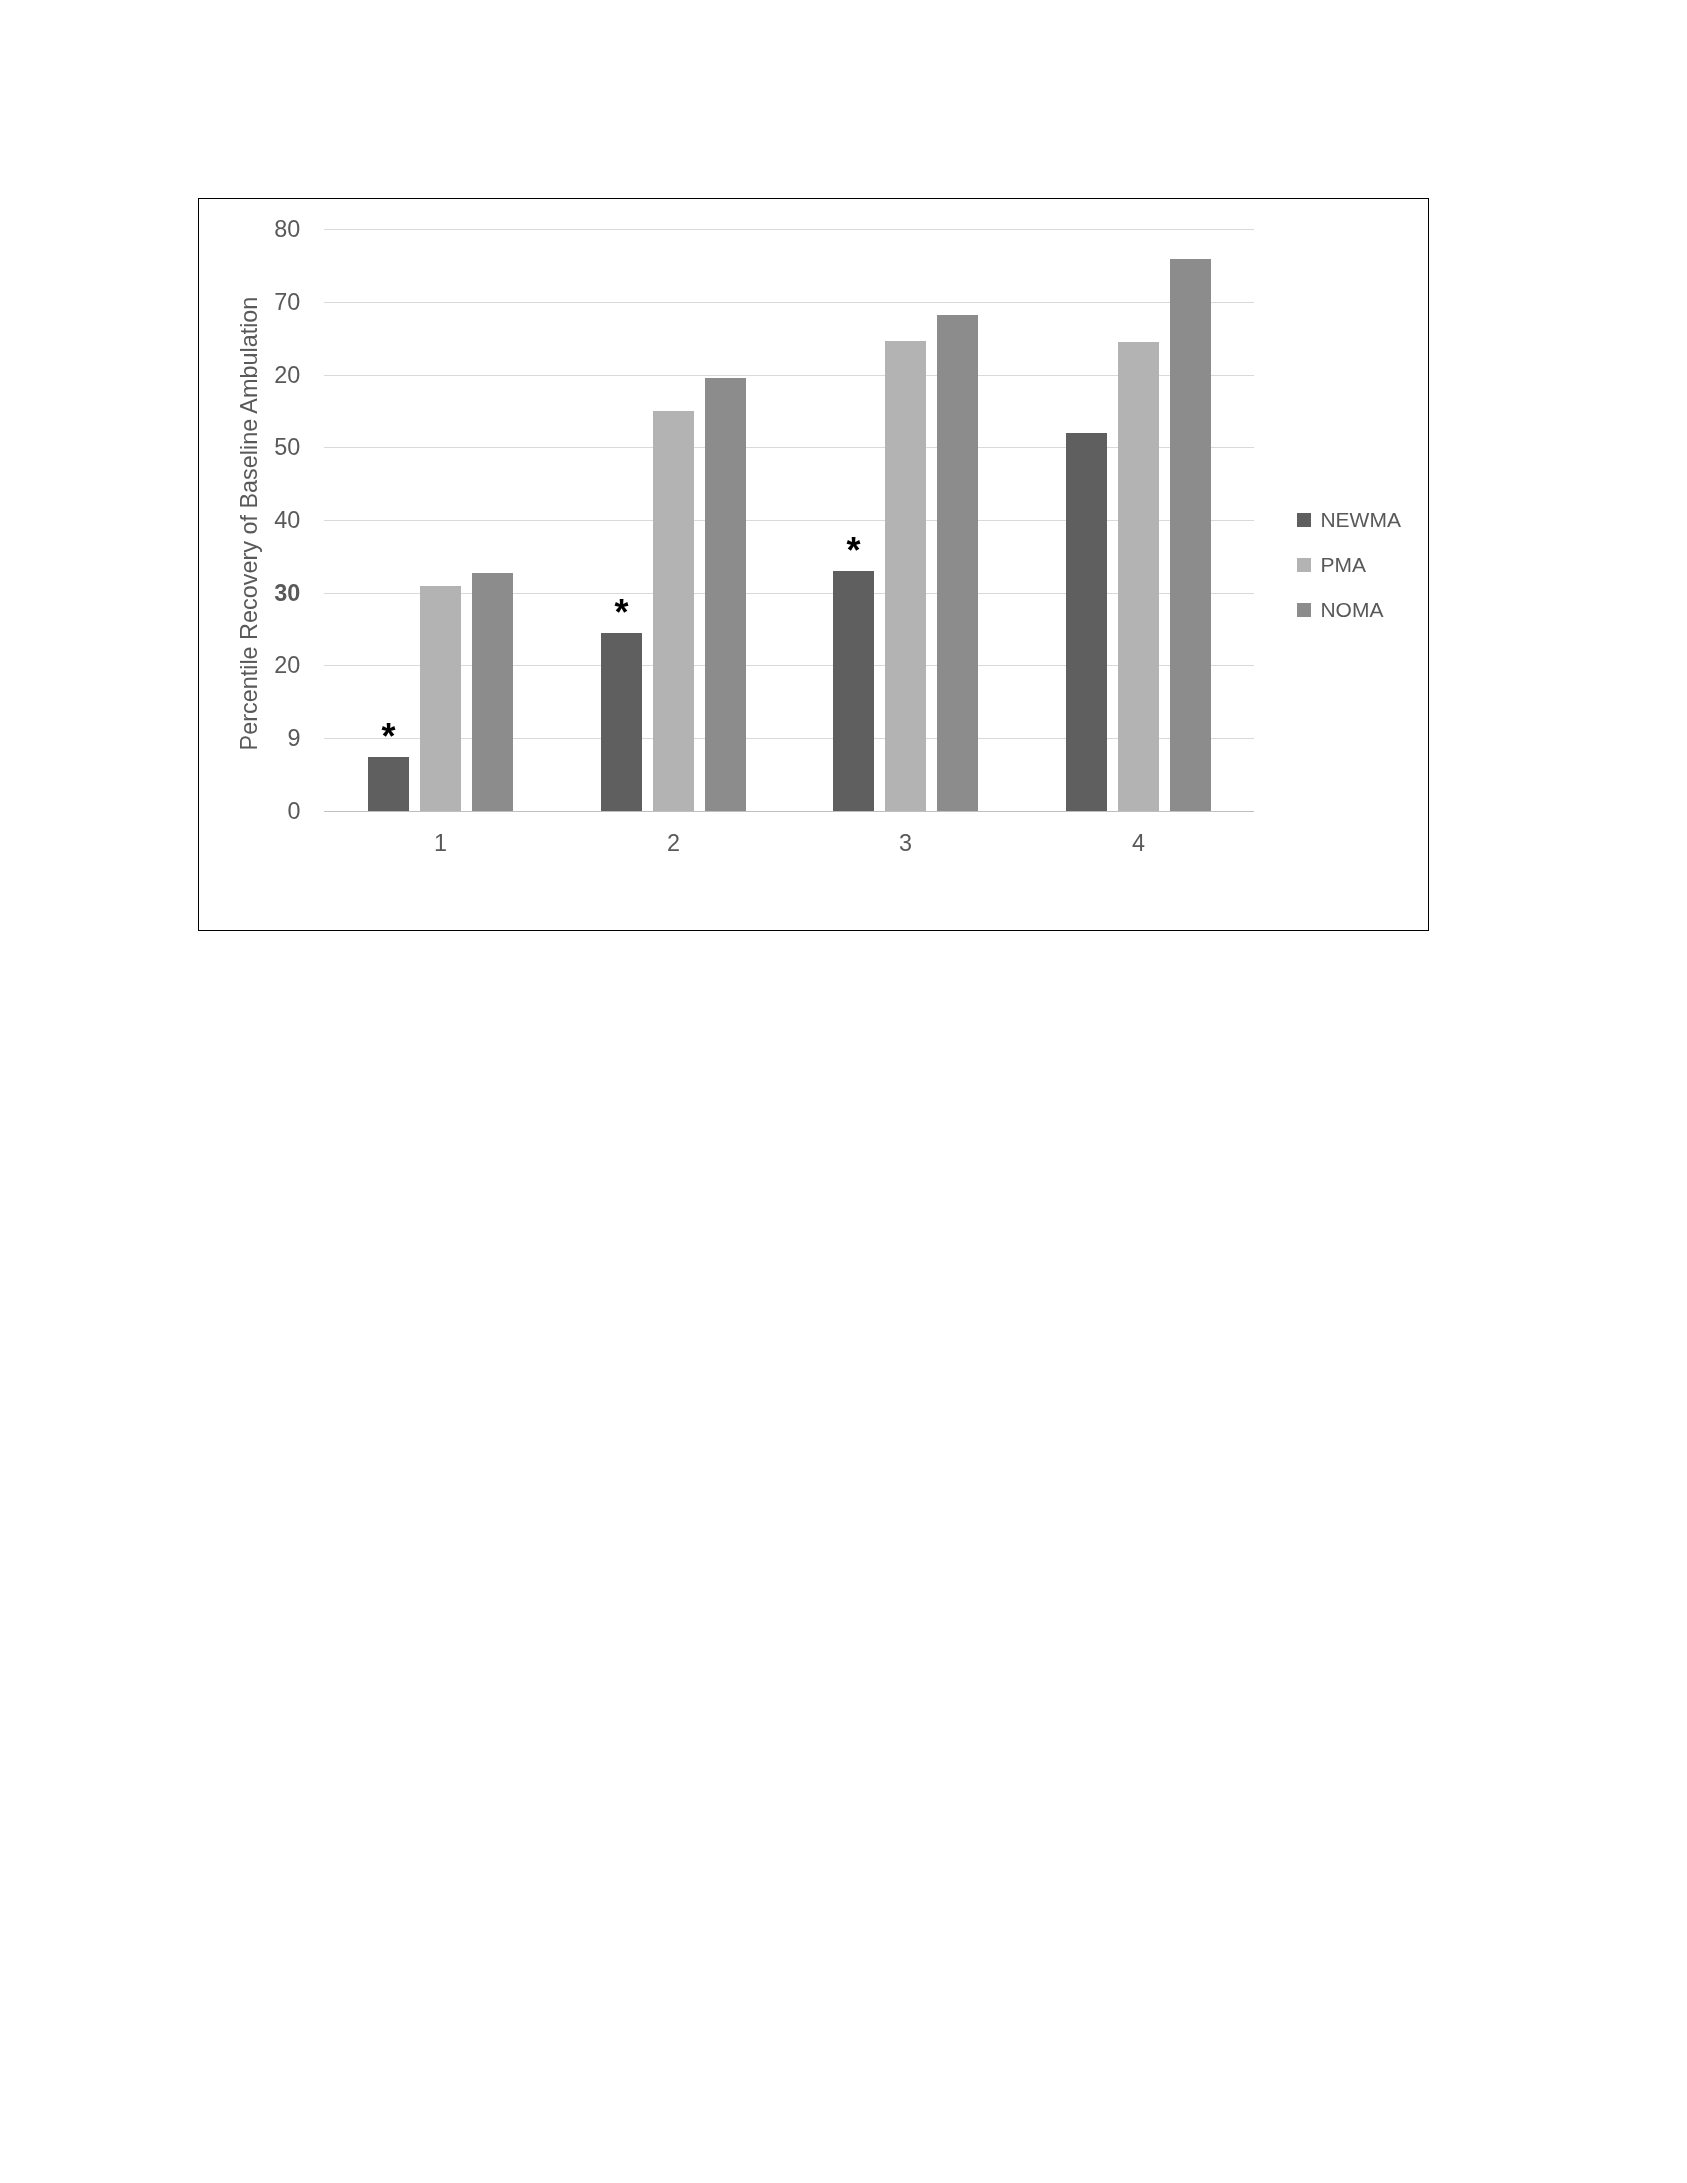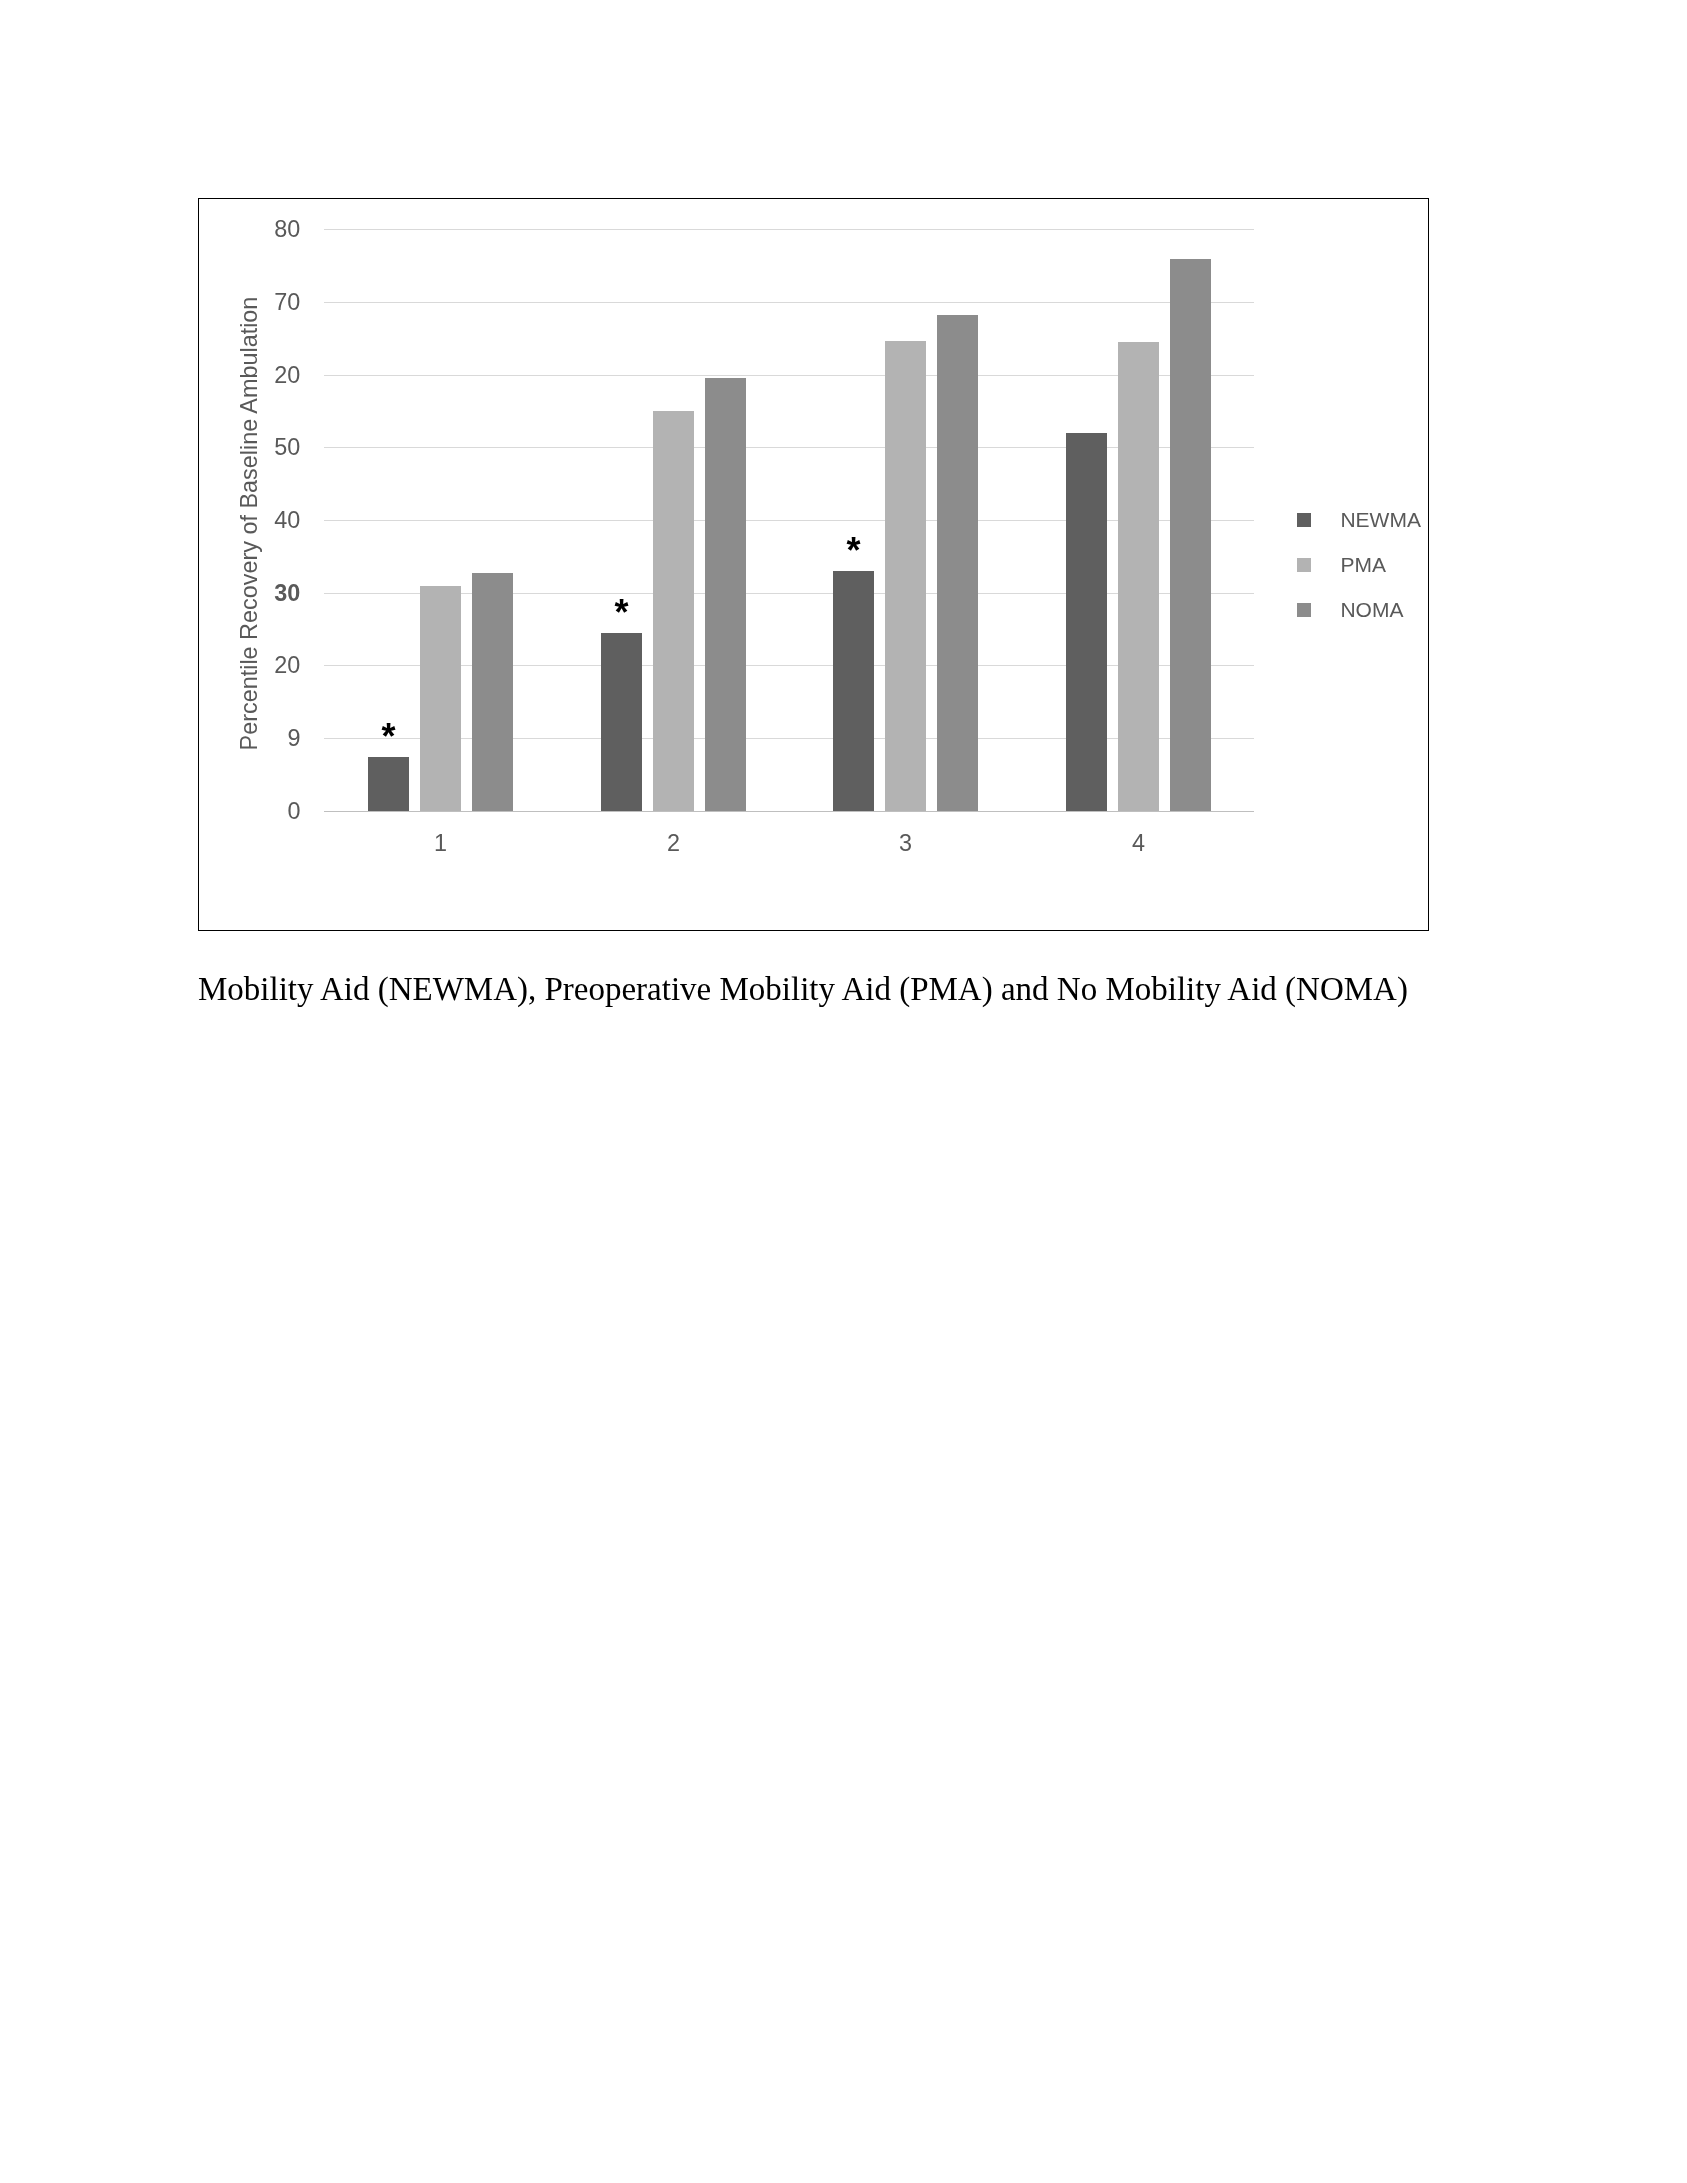--- a/index.html
+++ b/index.html
@@ -97,21 +97,20 @@
   .legend {
     position: absolute;
     left: 1098px;
     top: 309px;
   }
   .legend-row {
     display: flex;
     align-items: center;
     height: 23.4px;
     margin-bottom: 22px;
-    gap: 20px;
   }
   .legend-swatch {
     width: 14px;
     height: 14px;
     margin-right: 9.4px;
     flex: 0 0 auto;
   }
   .legend-label {
     font-size: 21px;
     color: #595959;
@@ -198,17 +197,16 @@
       <div class="ytick" style="top: 452px;">20</div>
       <div class="ytick" style="top: 380px; font-weight: bold;">30</div>
       <div class="ytick" style="top: 307px;">40</div>
       <div class="ytick" style="top: 234px;">50</div>
       <div class="ytick" style="top: 162px;">20</div>
       <div class="ytick" style="top: 89px;">70</div>
       <div class="ytick" style="top: 16.4px;">80</div>
     </div>
 
   <div class="caption">
-      <div>Mobility Aid (NEWMA), Preoperative Mobility Aid (PMA) and No Mobility Aid (NOMA)</div>
     </div>
 
 </div>
 
 
 </body></html>

